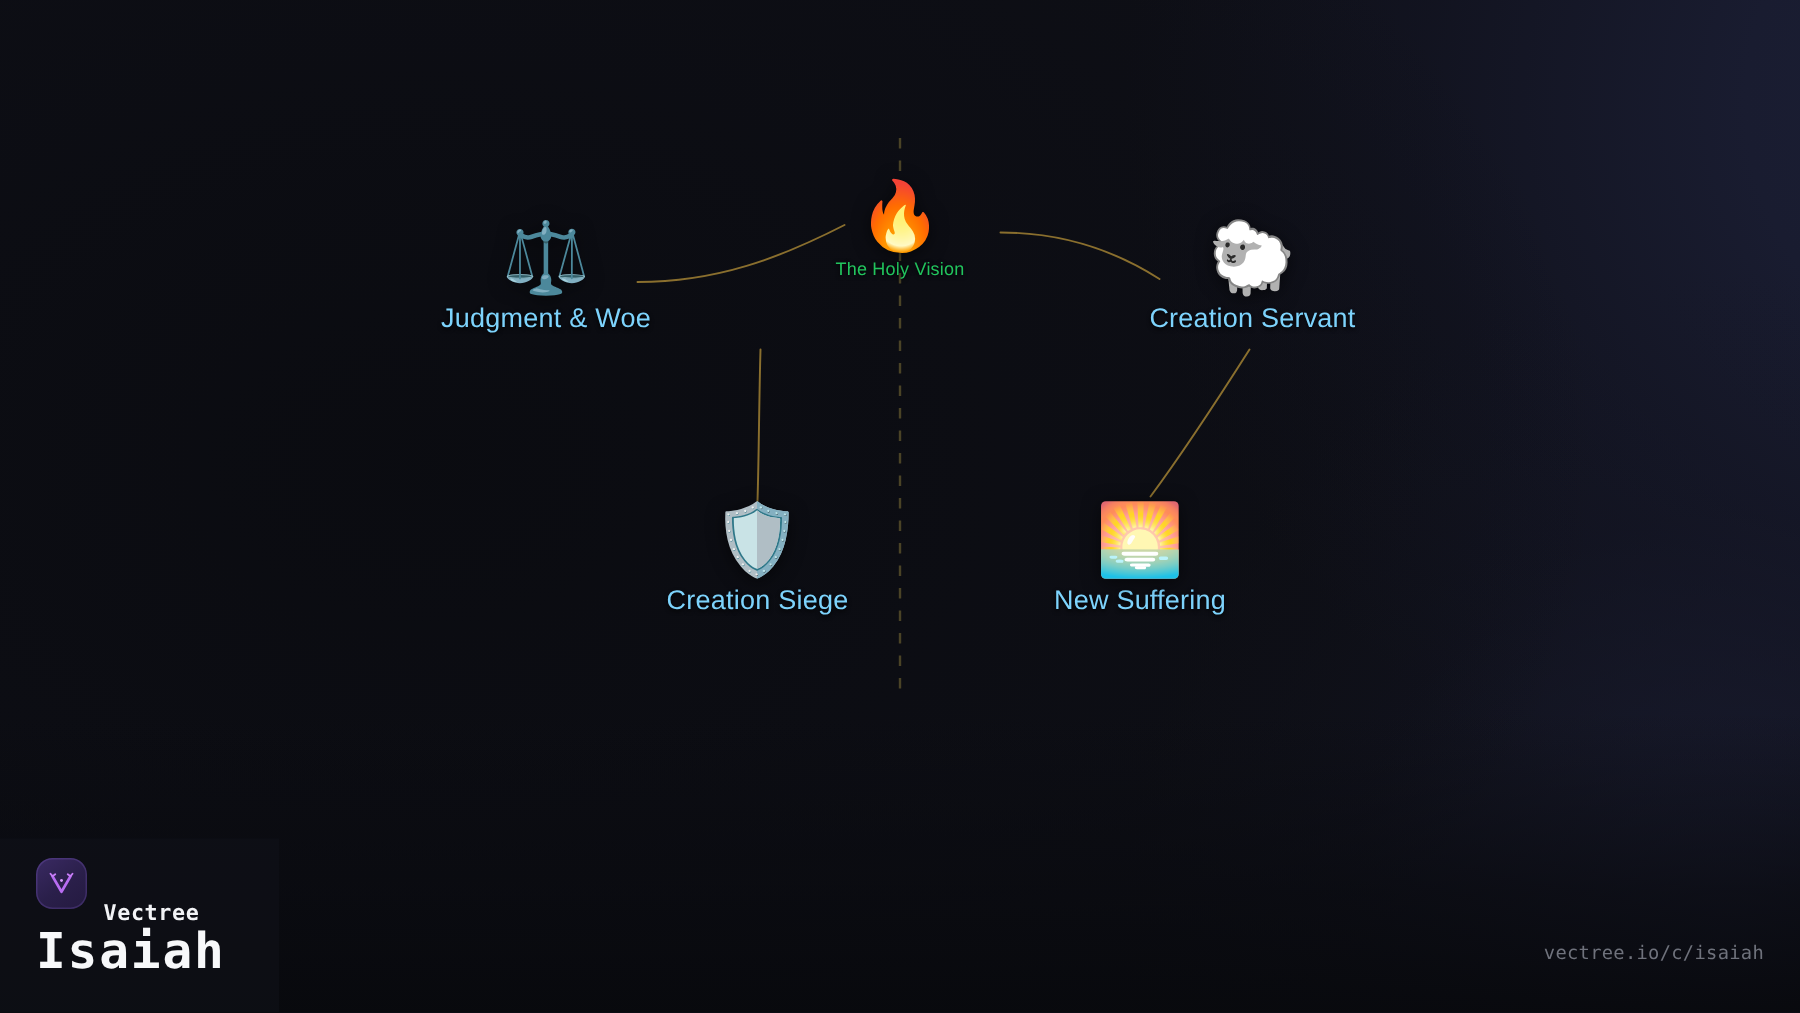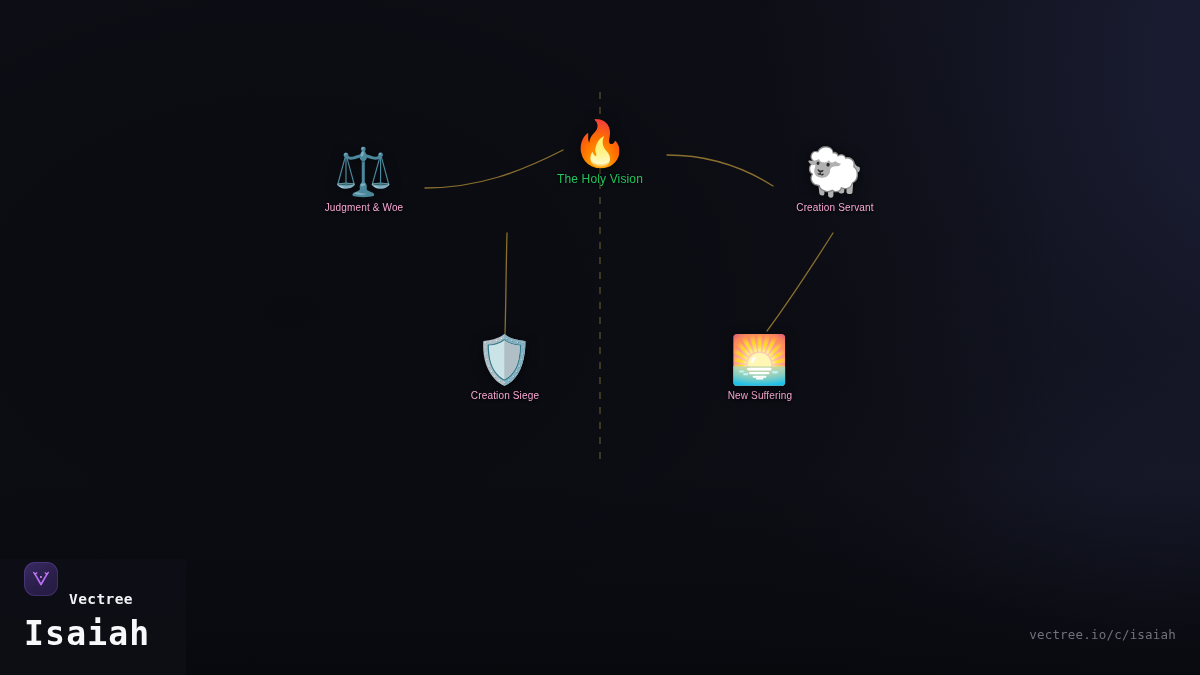--- a/index.html
+++ b/index.html
@@ -60,23 +60,23 @@
     user-select:none;
   }
   .node .emoji {
     display:block;
     line-height:1;
     filter:drop-shadow(0 2px 6px rgba(0,0,0,0.55));
   }
   .node .label {
     display:block;
     margin-top:7px;
-    font-size:10px;
+    font-size:18px;
     letter-spacing:0.15px;
-    color:#f9a8d4;
+    color:#7dd3fc;
     white-space:nowrap;
     text-shadow:0 1px 3px rgba(0,0,0,0.85);
   }
   .node.root .emoji { font-size:45px; }
   .node.root .label { margin-top:6px; font-size:12px; color:#22c55e; }
   .node.branch .emoji { font-size:47px; }
   .node.leaf .emoji { font-size:47px; }
 
   
   .brand {
@@ -98,21 +98,21 @@
   }
   .brand-name {
     font-family:"DejaVu Sans Mono","Liberation Mono",monospace;
     font-size:14.5px;
     font-weight:700;
     color:#f2f3f6;
     letter-spacing:0.4px;
     margin-top:41px;
   }
   .brand-title {
-    margin-top:10px;
+    margin-top:0;
     font-family:"DejaVu Sans Mono","Liberation Mono",monospace;
     font-size:33px;
     font-weight:700;
     color:#f7f8fa;
     letter-spacing:1.2px;
     line-height:1.05;
   }
   .site-url {
     position:absolute;
     right:24px; bottom:33px;

